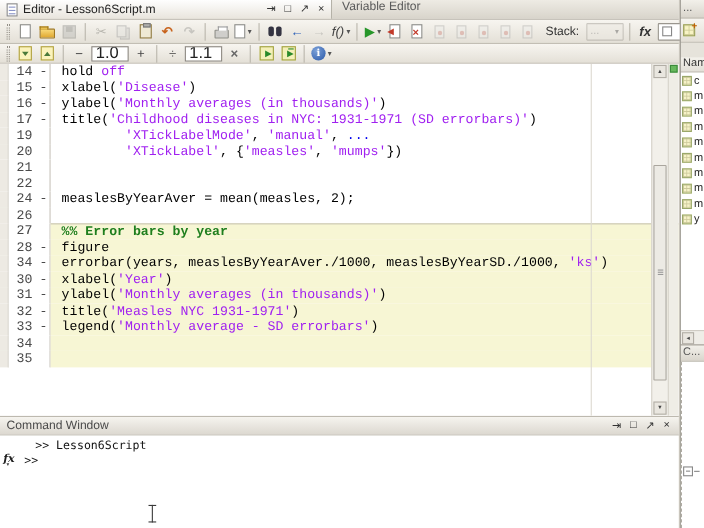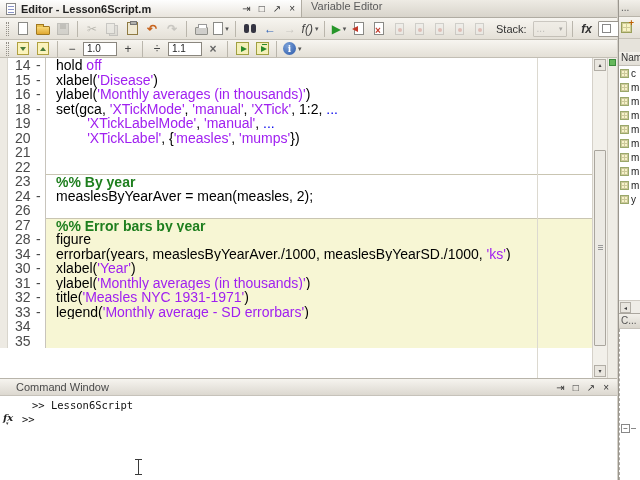--- a/index.html
+++ b/index.html
@@ -5,21 +5,21 @@
   * { box-sizing: border-box; margin: 0; padding: 0; }
   html,body { width:640px; height:480px; overflow:hidden; }
   body { font-family:"Liberation Sans", sans-serif; font-size:11px; background:#d6d2ca; position:relative; }
 
   .main { position:absolute; left:0; top:0; width:617px; height:480px; background:#e9e6df; }
   .side { position:absolute; left:618px; top:0; width:22px; height:480px; background:#d6d2ca; border-left:1px solid #9a968e; }
 
   
   .titlebar { height:18px; display:flex; align-items:stretch; border-bottom:1px solid #b0aca2; }
   .tb-editor { flex:0 0 302px; background:linear-gradient(#fefefe,#e9e5dd); display:flex; align-items:center; gap:5px; padding:0 6px; border-right:1px solid #b0aca2; }
-  .tb-title { font-weight:bold; color:#222; white-space:nowrap; flex:1; }
+  .tb-title { font-weight:normal; color:#222; white-space:nowrap; flex:1; }
   .tb-btns { display:flex; gap:8px; font-size:10px; color:#333; align-items:center; }
   .tb-btns span { cursor:default; line-height:1; }
   .tb-ve { flex:1; background:linear-gradient(#eeebe4,#d8d4cb); display:flex; padding:0 9px; color:#5a5a5a; }
   .i-editor { width:10px; height:12px; background:#fff; border:1px solid #888; position:relative; flex:0 0 10px; }
   .i-editor::after { content:""; position:absolute; left:1px; top:2px; width:6px; height:1px; background:#8a94c8; box-shadow:0 3px 0 #8a94c8, 0 6px 0 #8a94c8; }
 
   
   .toolbar { height:22px; background:linear-gradient(#f7f5f0,#e4e0d7); border-bottom:1px solid #c2beb4; display:flex; align-items:center; padding:0 3px; gap:2px; }
   .toolbar2 { height:18px; }
   .grip { width:3px; height:14px; border-left:1px dotted #938f87; border-right:1px dotted #938f87; margin:0 3px; flex:0 0 3px; }
@@ -27,21 +27,21 @@
   .spacer { flex:1 1 auto; }
   .tbtn { min-width:18px; height:18px; display:flex; align-items:center; justify-content:center; gap:1px; padding:0 1px; border-radius:2px; }
   .tbtn .glyph { font-size:12px; line-height:1; }
   .dis { opacity:.45; }
   .dd { font-size:7px; color:#555; margin-left:1px; }
   .tlabel { color:#333; margin:0 4px; white-space:nowrap; }
   .combo { height:16px; border:1px solid #9a968e; background:#ece9e2; border-radius:1px; display:flex; align-items:center; gap:2px; padding:0 3px; min-width:34px; }
   .combo-white { background:#fff; }
   .combo-text { color:#888; font-size:10px; flex:1; }
   .combo-square { width:9px; height:9px; border:1px solid #888; background:#fff; flex:0 0 9px; }
-  .tb-input { width:34px; height:14px; border:1px solid #8a867e; font-size:10px; font-family:"Liberation Sans",sans-serif; padding:0 3px; background:#fff; color:#222; }
+  .tb-input { width:34px; height:14px; border:1px solid #8a867e; font-size:15px; font-family:"Liberation Sans",sans-serif; padding:0 3px; background:#fff; color:#222; }
 
   
   .i-page { width:10px; height:13px; background:#fff; border:1px solid #8a8a86; }
   .i-folder { width:14px; height:9px; background:linear-gradient(#f8d878,#e0a830); border:1px solid #a07820; border-radius:1px; position:relative; margin-top:3px; }
   .i-folder::before { content:""; position:absolute; top:-3px; left:-1px; width:6px; height:2px; background:#e8c050; border:1px solid #a07820; border-bottom:none; }
   .i-save { width:12px; height:12px; background:#b8b8b4; border:1px solid #8a8a86; position:relative; }
   .i-save::after { content:""; position:absolute; left:2px; top:0; width:6px; height:5px; background:#8a8a86; }
   .i-copy { width:9px; height:11px; background:#e4e4e0; border:1px solid #999; box-shadow:3px 2px 0 -1px #cfcfcb, 3px 2px 0 0 #999; margin-right:3px; }
   .i-paste { width:11px; height:13px; background:#efe9d4; border:1px solid #8f7a42; position:relative; }
   .i-paste::before { content:""; position:absolute; left:2px; top:-2px; width:5px; height:2px; background:#b0b0ac; border:1px solid #777; }
@@ -60,21 +60,21 @@
   .i-evalg, .i-evalg2 { width:13px; height:13px; background:#f4f0b8; border:1px solid #a0a040; position:relative; }
   .i-evalg::after, .i-evalg2::after { content:""; position:absolute; right:1px; bottom:2px; border-top:3px solid transparent; border-bottom:3px solid transparent; border-left:6px solid #2a8a2a; }
   .i-evalg2::before { content:""; position:absolute; right:1px; top:1px; width:5px; height:1px; background:#2a8a2a; }
   .i-info { width:13px; height:13px; border-radius:50%; background:radial-gradient(circle at 35% 30%, #7aa0d8, #2a58a8); color:#fff; font-size:9px; font-weight:bold; display:flex; align-items:center; justify-content:center; }
   .i-info::after { content:"i"; font-family:"DejaVu Serif",serif; }
   .i-newvar { width:11px; height:11px; background-color:#f8f4c4; border:1px solid #9aa05a; background-image:linear-gradient(#d0cc98 1px,transparent 1px),linear-gradient(90deg,#d0cc98 1px,transparent 1px); background-size:4px 4px; position:relative; margin-left:2px; }
   .i-newvar::after { content:"+"; color:#c06000; font-weight:bold; font-size:9px; position:absolute; right:-3px; top:-5px; }
 
   
   .editor { position:relative; height:320px; background:#fff; overflow:hidden; }
-  .erow { display:flex; height:14.5px; line-height:14.5px; font-family:Liberation Sans, sans-serif; font-size:14px; }
+  .erow { display:flex; height:14.5px; line-height:14.5px; font-family:Liberation Mono, monospace; font-size:12px; }
   .egut { flex:0 0 8px; background:#edeae3; border-right:1px solid #d8d5cd; }
   .enum { flex:0 0 38px; padding-left:7px; color:#4a4a4a; background:#fff; border-right:1px solid #c8c4bc; white-space:pre; }
   .lnum { display:inline-block; width:14px; }
   .ldash { margin-left:7px; }
   .ecode { flex:1 1 auto; height:100%; padding-left:10px; white-space:pre; color:#000; }
   .cellbg { background:#f7f6d4; }
   .septop { border-top:1px solid #c9c5b2; }
   .c-p { color:#000; }
   .c-s { color:#A020F0; }
   .c-c { color:#1E7E1E; font-weight:bold; }
@@ -83,21 +83,21 @@
   .vscroll { position:absolute; top:0; right:10px; width:15px; height:320px; background:#f2f0ea; border-left:1px solid #d5d1c9; }
   .sbtn { position:absolute; left:1px; width:12px; height:12px; background:#e9e6df; border:1px solid #b2aea6; display:flex; align-items:center; justify-content:center; font-size:6px; color:#444; line-height:1; }
   .sup { top:1px; } .sdown { bottom:1px; }
   .sthumb { position:absolute; left:1px; top:92px; width:12px; height:196px; background:#eceae4; border:1px solid #aaa69e; border-radius:1px; }
   .sthumb::after { content:""; position:absolute; left:3px; top:50%; margin-top:-3px; width:5px; height:1px; background:#999; box-shadow:0 2px 0 #999, 0 4px 0 #999; }
   .msgbar { position:absolute; top:0; right:0; width:10px; height:320px; background:#efede6; border-left:1px solid #d5d1c9; }
   .msg-ok { position:absolute; top:1px; left:1px; width:7px; height:7px; background:#66b85c; border:1px solid #3c8a3c; }
 
   
   .cw-title { height:18px; background:linear-gradient(#f6f4ef,#dcd8d0); border-top:1px solid #b8b4aa; border-bottom:1px solid #c6c2ba; display:flex; align-items:center; }
-  .cw-title-text { color:#4a4a4a; padding-left:16px; flex:1; }
+  .cw-title-text { color:#4a4a4a; padding-left:6px; flex:1; }
   .cw-btns { display:flex; gap:8px; padding-right:8px; color:#333; font-size:10px; }
   .cw-body { position:relative; height:84px; background:#fff; font-family:"DejaVu Sans Mono",monospace; font-size:10.5px; color:#111; }
   .cw-line1 { position:absolute; left:32px; top:3px; white-space:pre; }
   .cw-prompt { position:absolute; left:22px; top:17px; }
   .cw-fx { position:absolute; left:3px; top:16px; font-family:"DejaVu Serif",serif; font-style:italic; font-weight:bold; font-size:10px; color:#222; }
   .cw-fx::after { content:"▾"; font-size:5px; position:absolute; left:3px; bottom:-3px; color:#444; font-style:normal; }
   .ibeam { position:absolute; left:134px; top:63px; width:9px; height:16px; background:linear-gradient(#3a3a3a,#3a3a3a) center/1px 100% no-repeat; }
   .ibeam::before, .ibeam::after { content:""; position:absolute; left:1px; right:1px; height:1px; background:#3a3a3a; }
   .ibeam::before { top:0; } .ibeam::after { bottom:0; }
 
@@ -282,47 +282,42 @@
           <div class="enum"><span class="lnum">15</span><span class="ldash">-</span></div>
           <div class="ecode"><span class="c-p">xlabel(</span><span class="c-s">'Disease'</span><span class="c-p">)</span></div>
         </div>
         <div class="erow">
           <div class="egut"></div>
           <div class="enum"><span class="lnum">16</span><span class="ldash">-</span></div>
           <div class="ecode"><span class="c-p">ylabel(</span><span class="c-s">'Monthly averages (in thousands)'</span><span class="c-p">)</span></div>
         </div>
         <div class="erow">
           <div class="egut"></div>
-          <div class="enum"><span class="lnum">18</span><span class="ldash">-</span></div>
-          <div class="ecode"><span class="c-p">set(gca, </span><span class="c-s">'XTickMode'</span><span class="c-p">, </span><span class="c-s">'manual'</span><span class="c-p">, </span><span class="c-s">'XTick'</span><span class="c-p">, 1:2, </span><span class="c-x">...</span></div>
+          <div class="enum"><span class="lnum">17</span><span class="ldash">-</span></div>
+          <div class="ecode"><span class="c-p">title(</span><span class="c-s">'Childhood diseases in NYC: 1931-1971 (SD errorbars)'</span><span class="c-p">)</span></div>
         </div>
         <div class="erow">
           <div class="egut"></div>
           <div class="enum"><span class="lnum">19</span></div>
           <div class="ecode"><span class="c-p">        </span><span class="c-s">'XTickLabelMode'</span><span class="c-p">, </span><span class="c-s">'manual'</span><span class="c-p">, </span><span class="c-x">...</span></div>
         </div>
         <div class="erow">
           <div class="egut"></div>
           <div class="enum"><span class="lnum">20</span></div>
           <div class="ecode"><span class="c-p">        </span><span class="c-s">'XTickLabel'</span><span class="c-p">, {</span><span class="c-s">'measles'</span><span class="c-p">, </span><span class="c-s">'mumps'</span><span class="c-p">})</span></div>
         </div>
         <div class="erow">
           <div class="egut"></div>
           <div class="enum"><span class="lnum">21</span></div>
           <div class="ecode"></div>
         </div>
         <div class="erow">
           <div class="egut"></div>
           <div class="enum"><span class="lnum">22</span></div>
           <div class="ecode"></div>
-        </div>
-        <div class="erow">
-          <div class="egut"></div>
-          <div class="enum"><span class="lnum">23</span></div>
-          <div class="ecode septop"><span class="c-c">%% By year</span></div>
         </div>
         <div class="erow">
           <div class="egut"></div>
           <div class="enum"><span class="lnum">24</span><span class="ldash">-</span></div>
           <div class="ecode"><span class="c-p">measlesByYearAver = mean(measles, 2);</span></div>
         </div>
         <div class="erow">
           <div class="egut"></div>
           <div class="enum"><span class="lnum">26</span></div>
           <div class="ecode"></div>

